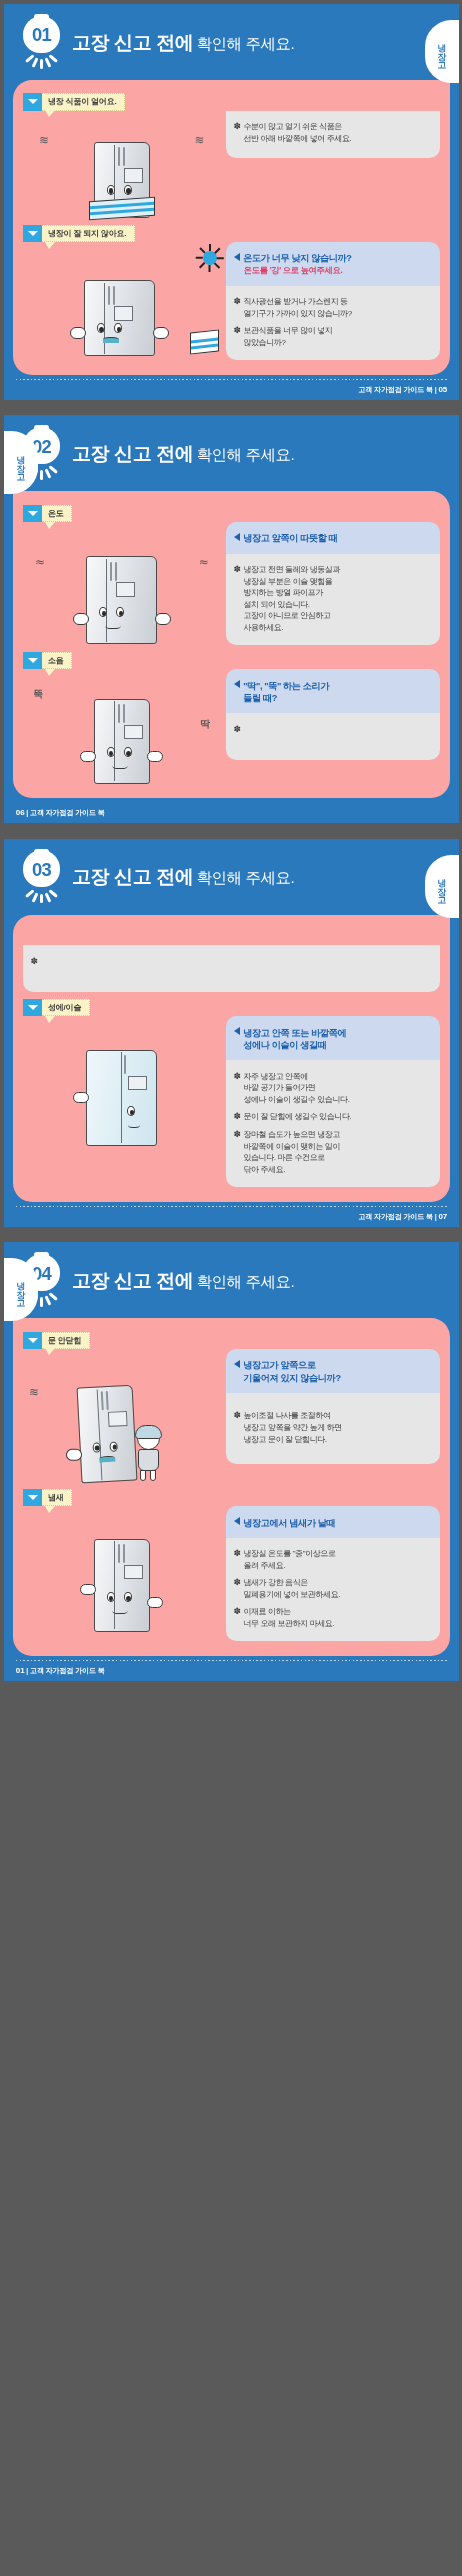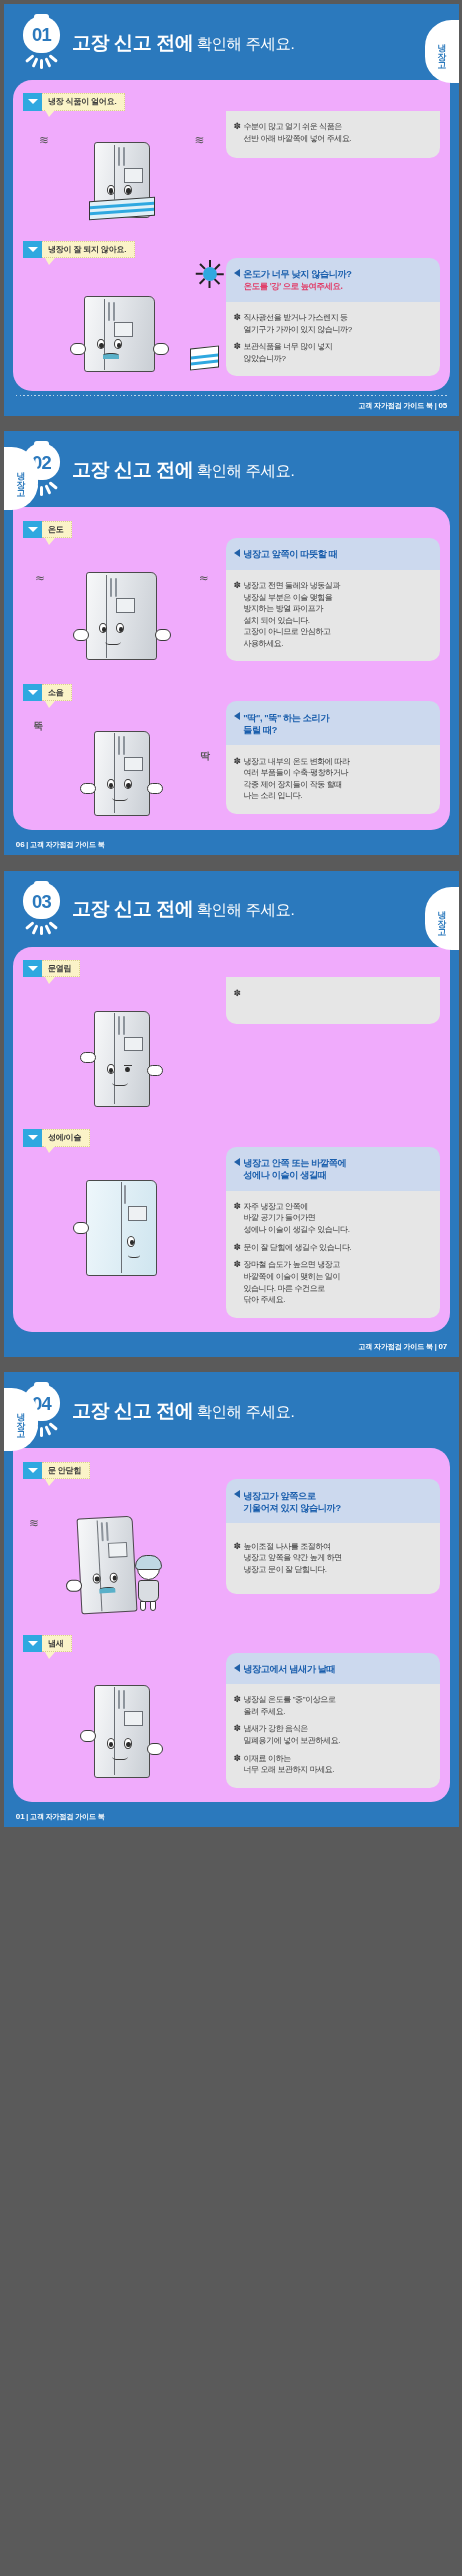--- a/index.html
+++ b/index.html
@@ -119,36 +119,36 @@
     letter-spacing: -0.4px;
   }
   .header-title .light {
     font-size: 15.4px;
     font-weight: normal;
     letter-spacing: -0.4px;
   }
 
   
   .card {
-    background: #f0abfc;
+    background: #fca5a5;
     border-radius: 19px 19px 19px 19px;
     margin: 0 8.8px;
     padding: 11.8px 10.3px 14.7px 10.3px;
     position: relative;
     z-index: 2;
   }
   .card.tr0 { border-top-right-radius: 0; }
   .card.tl0 { border-top-left-radius: 0; }
 
   .section {
     display: flex;
     gap: 5.9px;
     position: relative;
   }
-  .section + .section { margin-top: 21px; }
+  .section + .section { margin-top: 5px; }
 
   .col-left {
     flex: 1 1 48%;
     min-width: 0;
     position: relative;
     padding-top: 1.5px;
   }
   .col-right {
     flex: 1 1 52%;
     min-width: 0;
@@ -684,24 +684,20 @@
           <div class="qbox">
             <div class="qline">
               <span class="qcaret"></span>
               <span class="q-title">"딱", "뚝" 하는 소리가
 들릴 때?</span>
             </div>
           </div>
           <div class="abox">
             <div class="note">
               <span class="star">✽</span>
-              <span class="ntext">냉장고 내부의 온도 변화에 따라
-여러 부품들이 수축·팽창하거나
-각종 제어 장치들이 작동 할때
-나는 소리 입니다.</span>
             </div>
           </div>
         </div>
       </div>
 
     </div>
 
     <div class="page-footer left">
       <div class="dots"></div>
       <div class="footer-text">
@@ -734,43 +730,20 @@
       </div>
       <div class="header-title">
         <span class="strong">고장 신고 전에</span>
         <span class="light">확인해 주세요.</span>
       </div>
     </div>
 
     <div class="card tr0">
 
       <div class="section">
-        <div class="col-left">
-          <div class="tag">
-            <div class="caret-box">
-                <div class="tri"></div>
-              </div>
-            <div class="tag-text">문열림</div>
-          </div>
-          <div class="illus" style="height:125px">
-            <div class="fridge" style="height:96px">
-              <div class="seam"></div>
-                <div class="handle"></div>
-                <div class="handle b"></div>
-              <div class="panel"></div>
-              <div class="face" style="top:51px">
-                  <div class="eye l"></div>
-                  <div class="eye r" style="height:2.2px;border-radius:0;border-top:none;border-left:none;border-right:none;background:none"></div>
-                  <div class="mouth"></div>
-                </div>
-              <div class="arm l" style="top:40px"></div>
-                <div class="arm r" style="top:53px"></div>
-            </div>
-          </div>
-        </div>
         <div class="col-right">
           <div class="abox">
             <div class="note">
               <span class="star">✽</span>
             </div>
           </div>
         </div>
       </div>
 
       <div class="section">

